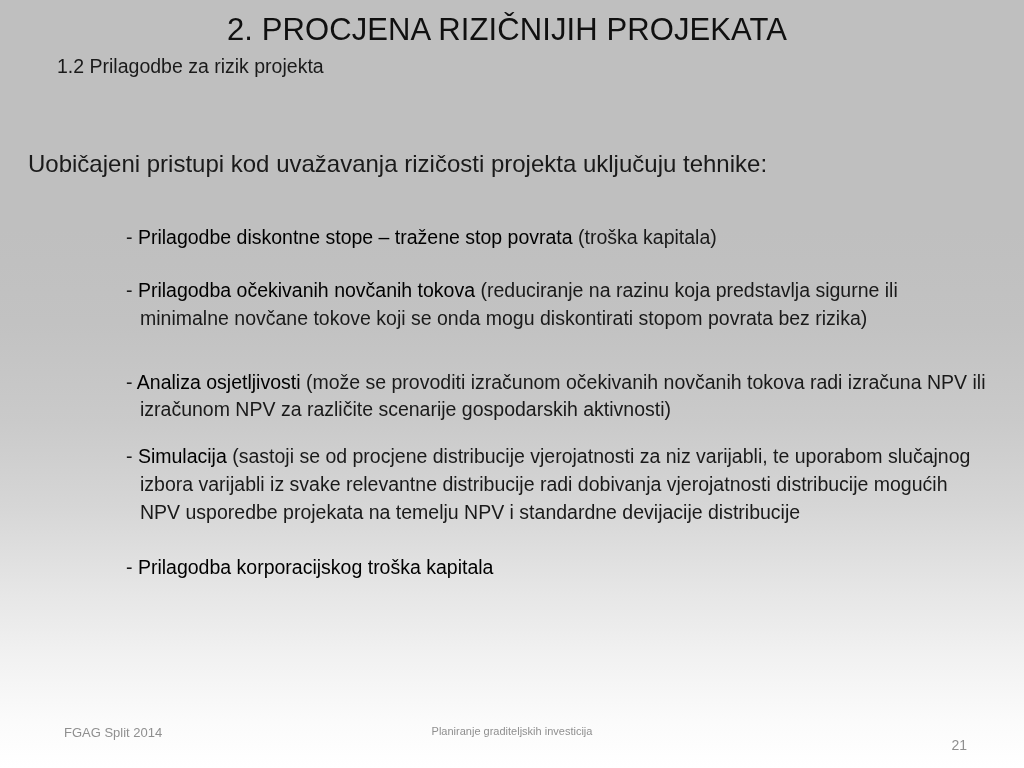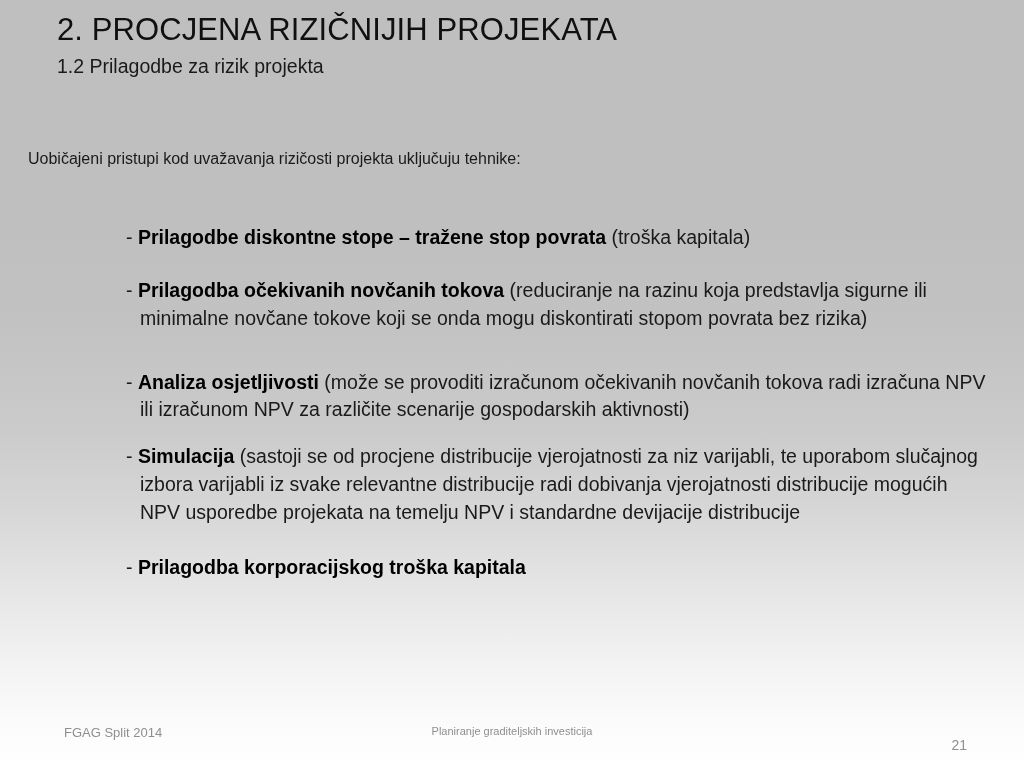--- a/index.html
+++ b/index.html
@@ -38,36 +38,37 @@
     width: 900px;
   }
   .slide-title {
     font-size: 31px;
     font-weight: 400;
     letter-spacing: 0.1px;
     color: #101010;
     line-height: 1.18;
     margin: 0;
     white-space: nowrap;
+    text-align: center;
   }
   .slide-subtitle {
     font-size: 19.5px;
     font-weight: 400;
     color: #1a1a1a;
     line-height: 1.3;
     margin: 5px 0 0 0;
     white-space: nowrap;
   }
 
   
   .intro {
     position: absolute;
     left: 28px;
     top: 148px;
-    font-size: 16px;
+    font-size: 24px;
     color: #1a1a1a;
     line-height: 1.35;
     white-space: nowrap;
   }
 
   .bullets {
     position: absolute;
     left: 126px;
     top: 204px;
     width: 860px;
@@ -77,21 +78,21 @@
     color: #1a1a1a;
     line-height: 1.42;
     margin-bottom: 27px;
     text-indent: -14px;
     padding-left: 14px;
   }
   .bullet:last-child {
     margin-bottom: 0;
   }
   .bullet b {
-    font-weight: 700;
+    font-weight: 400;
     color: #000000;
   }
   .bullet .dash {
     font-weight: 400;
   }
 
   
   .b1 { margin-bottom: 26px; }
   .b2 { margin-bottom: 36px; }
   .b3 { margin-bottom: 12px; }

